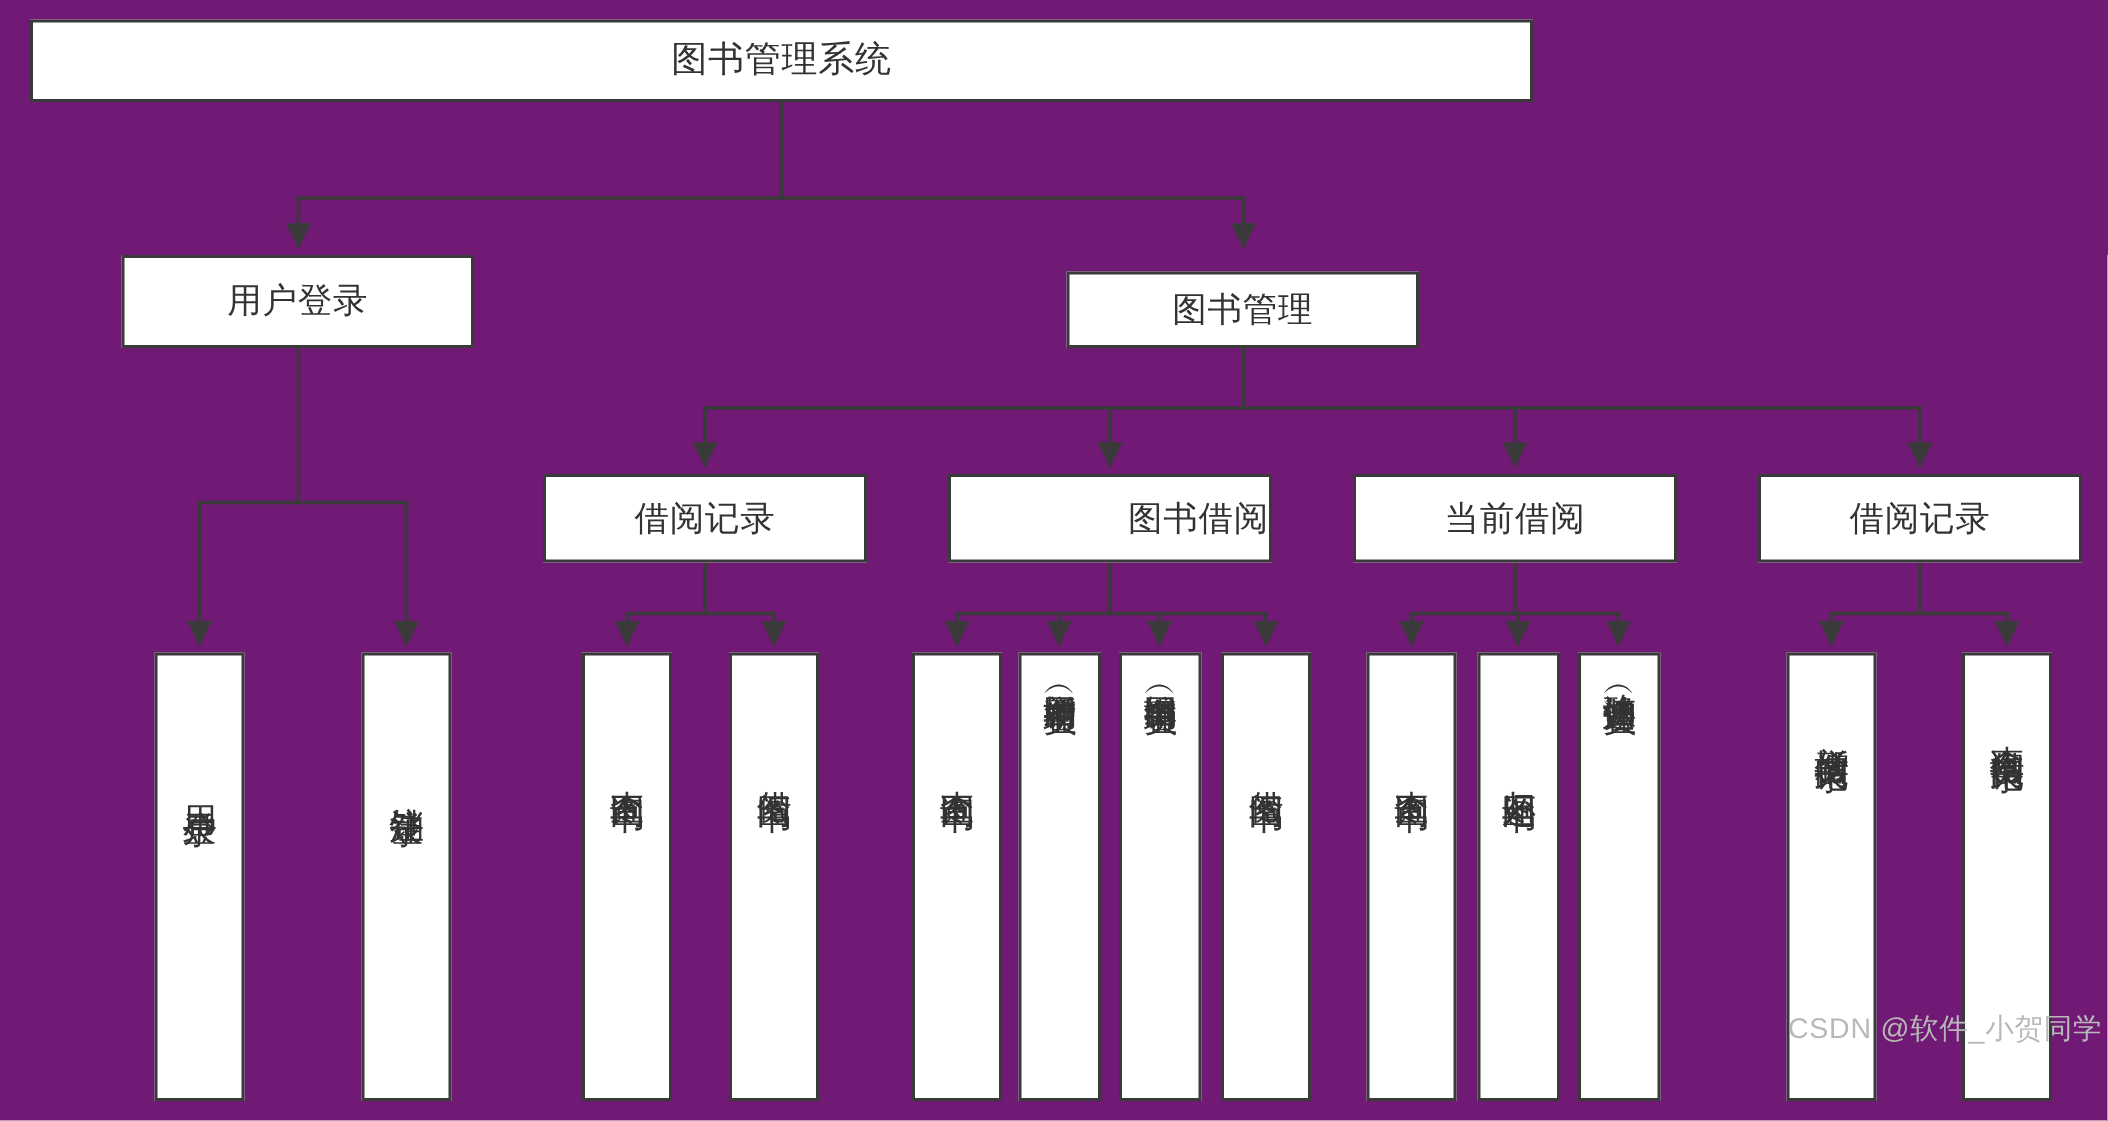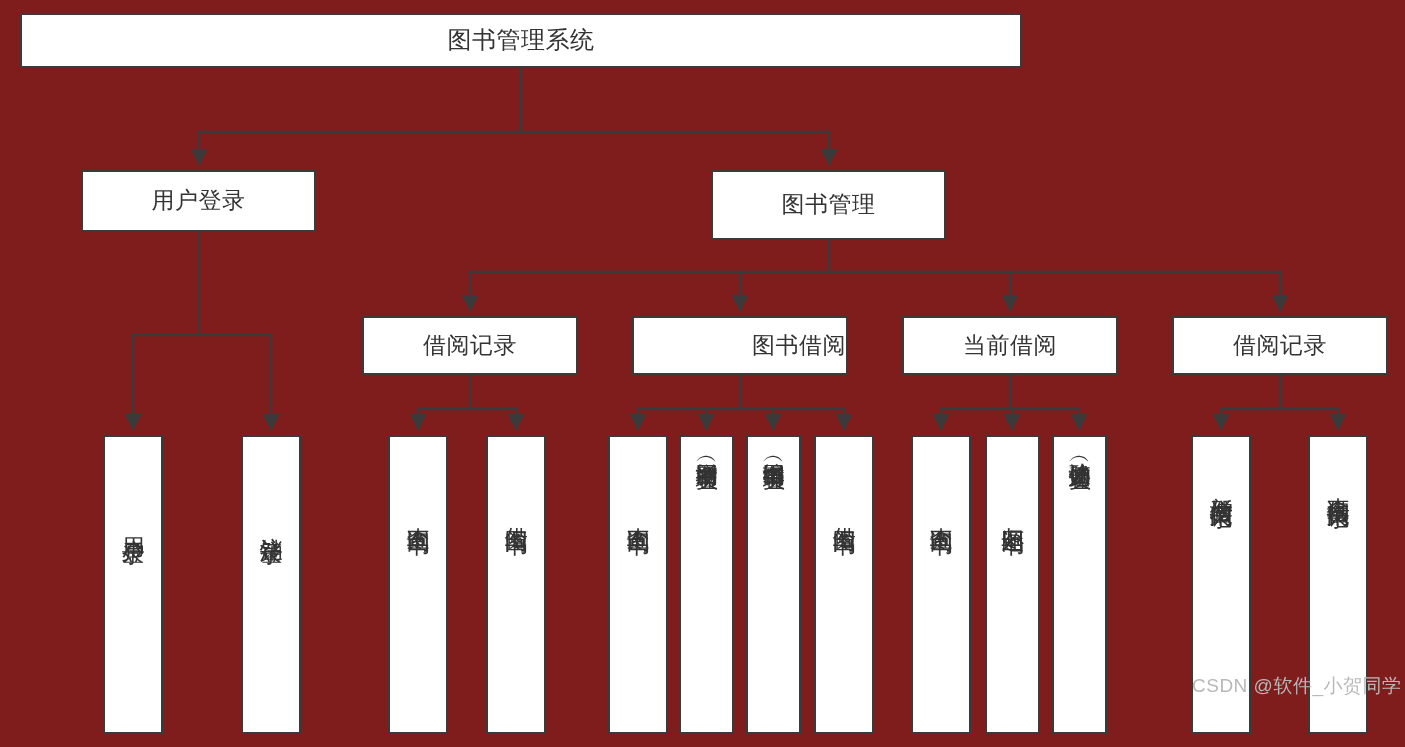--- a/index.html
+++ b/index.html
@@ -8,21 +8,21 @@
     padding: 0;
     background: #ffffff;
   }
   body {
     font-family: "Liberation Sans", "DejaVu Sans", sans-serif;
   }
   #canvas {
     position: relative;
     width: 1405px;
     height: 747px;
-    background: #7f1d1d;
+    background: #701a75;
     overflow: hidden;
   }
   #edges {
     position: absolute;
     left: 0;
     top: 0;
     width: 1405px;
     height: 747px;
     pointer-events: none;
   }
@@ -133,21 +133,21 @@
     </g>
   </svg>
 
   <div class="node horiz root" style="left:20px; top:13px; width:1002px; height:55px;">
     <span class="label">图书管理系统</span>
   </div>
 
   <div class="node horiz" style="left:81px; top:170px; width:235px; height:62px;">
     <span class="label">用户登录</span>
   </div>
-  <div class="node horiz" style="left:711px; top:170px; width:235px; height:70px;">
+  <div class="node horiz" style="left:711px; top:181px; width:235px; height:51px;">
     <span class="label">图书管理</span>
   </div>
 
   <div class="node horiz" style="left:362px; top:316px; width:216px; height:59px;">
     <span class="label">借阅记录</span>
   </div>
   <div class="node horiz" style="left:632px; top:316px; width:216px; height:59px;justify-content:flex-end;">
     <span class="label">图书借阅</span>
   </div>
   <div class="node horiz" style="left:1172px; top:316px; width:216px; height:59px;">

